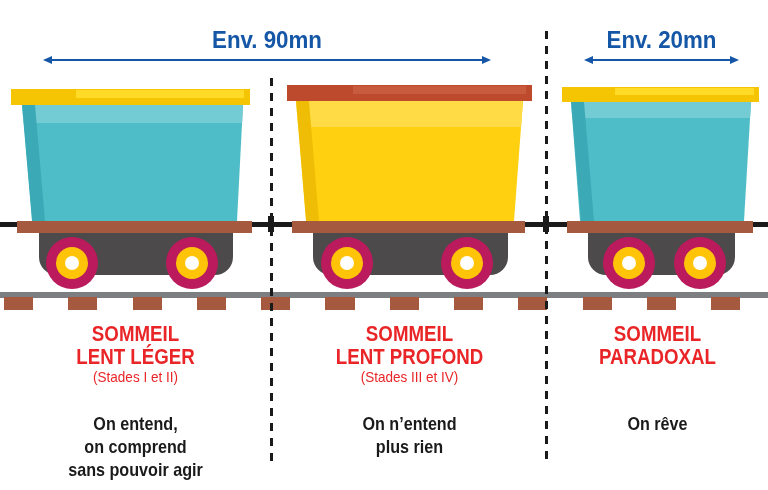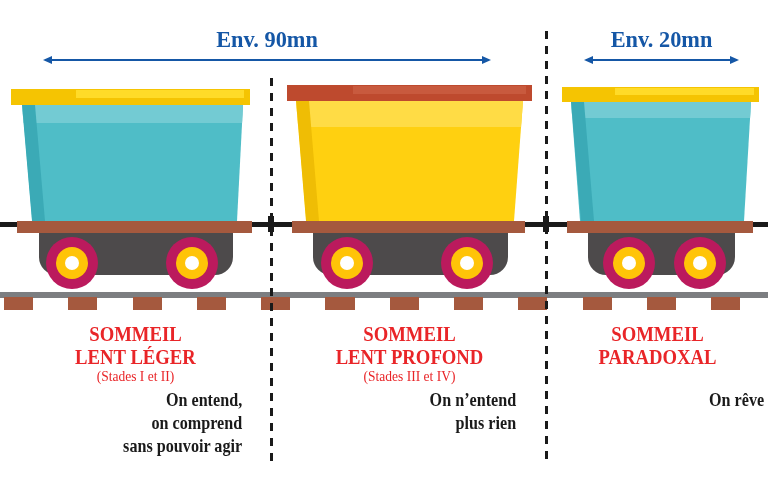--- a/index.html
+++ b/index.html
@@ -1,17 +1,17 @@
 <!DOCTYPE html>
 <html style="--c-accent_blue: #1557A6; --c-accent_red: #E92528; --c-text_dark: #1A1A1A; --c-teal: #4FBDC7; --c-teal_light: #73CBD3; --c-teal_dark: #3BAAB6; --c-yellow: #FFD010; --c-yellow_light: #FFDC45; --c-yellow_dark: #EFBD05; --c-rim_yellow: #F5C402; --c-rim_yellow_hi: #FFDB28; --c-rim_red: #BE4A2E; --c-rim_red_hi: #C85A3E; --c-brown: #A5593E; --c-rail_gray: #7C7E81; --c-under_gray: #4D4A4B; --c-wheel_magenta: #BB1A5D; --c-wheel_yellow: #FFC408; --c-wheel_white: #FFFFFF;"><head>
 <meta charset="utf-8">
 <style>
   html,body{margin:0;padding:0;background:#fff;}
   .stage{position:relative;width:768px;height:490px;background:#fff;overflow:hidden;
-         font-family:Liberation Serif, serif;}
+         font-family:Liberation Sans, sans-serif;}
 
   
   .m-label{position:absolute;top:26px;text-align:center;
            font-size:24px;font-weight:bold;color:var(--c-accent_blue,#1557A6);
            transform:scaleX(.93);letter-spacing:0;}
   .m-arrow{position:absolute;top:59px;height:2px;background:var(--c-accent_blue,#1557A6);}
   .ah{position:absolute;width:0;height:0;border-top:4px solid transparent;border-bottom:4px solid transparent;}
   .ah-l{left:-2px;top:-3px;border-right:9px solid var(--c-accent_blue,#1557A6);}
   .ah-r{right:-2px;top:-3px;border-left:9px solid var(--c-accent_blue,#1557A6);}
 
@@ -53,21 +53,21 @@
   .wheel .w-hub{left:19px;top:19px;width:14px;height:14px;border-radius:50%;background:var(--c-wheel_white,#FFFFFF);}
 
   
   .section{position:absolute;width:251px;text-align:center;}
   .sec1{left:10px;} .sec2{left:284px;} .sec3{left:532px;}
   .titles{position:absolute;top:322px;width:100%;}
   .title-line{font-size:22px;line-height:23px;font-weight:bold;color:var(--c-accent_red,#E92528);
               transform:scaleX(.85);}
   .stages{position:absolute;top:368px;width:100%;font-size:15px;line-height:17px;
           color:var(--c-accent_red,#E92528);transform:scaleX(.9);}
-  .desc{position:absolute;top:388px;width:100%;text-align:right;}
+  .desc{position:absolute;top:412px;width:100%;}
   .desc-line{font-size:19px;line-height:23px;font-weight:bold;color:var(--c-text_dark,#1A1A1A);
              transform:scaleX(.85);}
 </style>
 </head>
 <body>
 
 <div class="stage">
 
   <div class="m-label" style="left:45px;width:444px;">Env. 90mn</div>
   <div class="m-arrow" style="left:45px;width:444px;">

